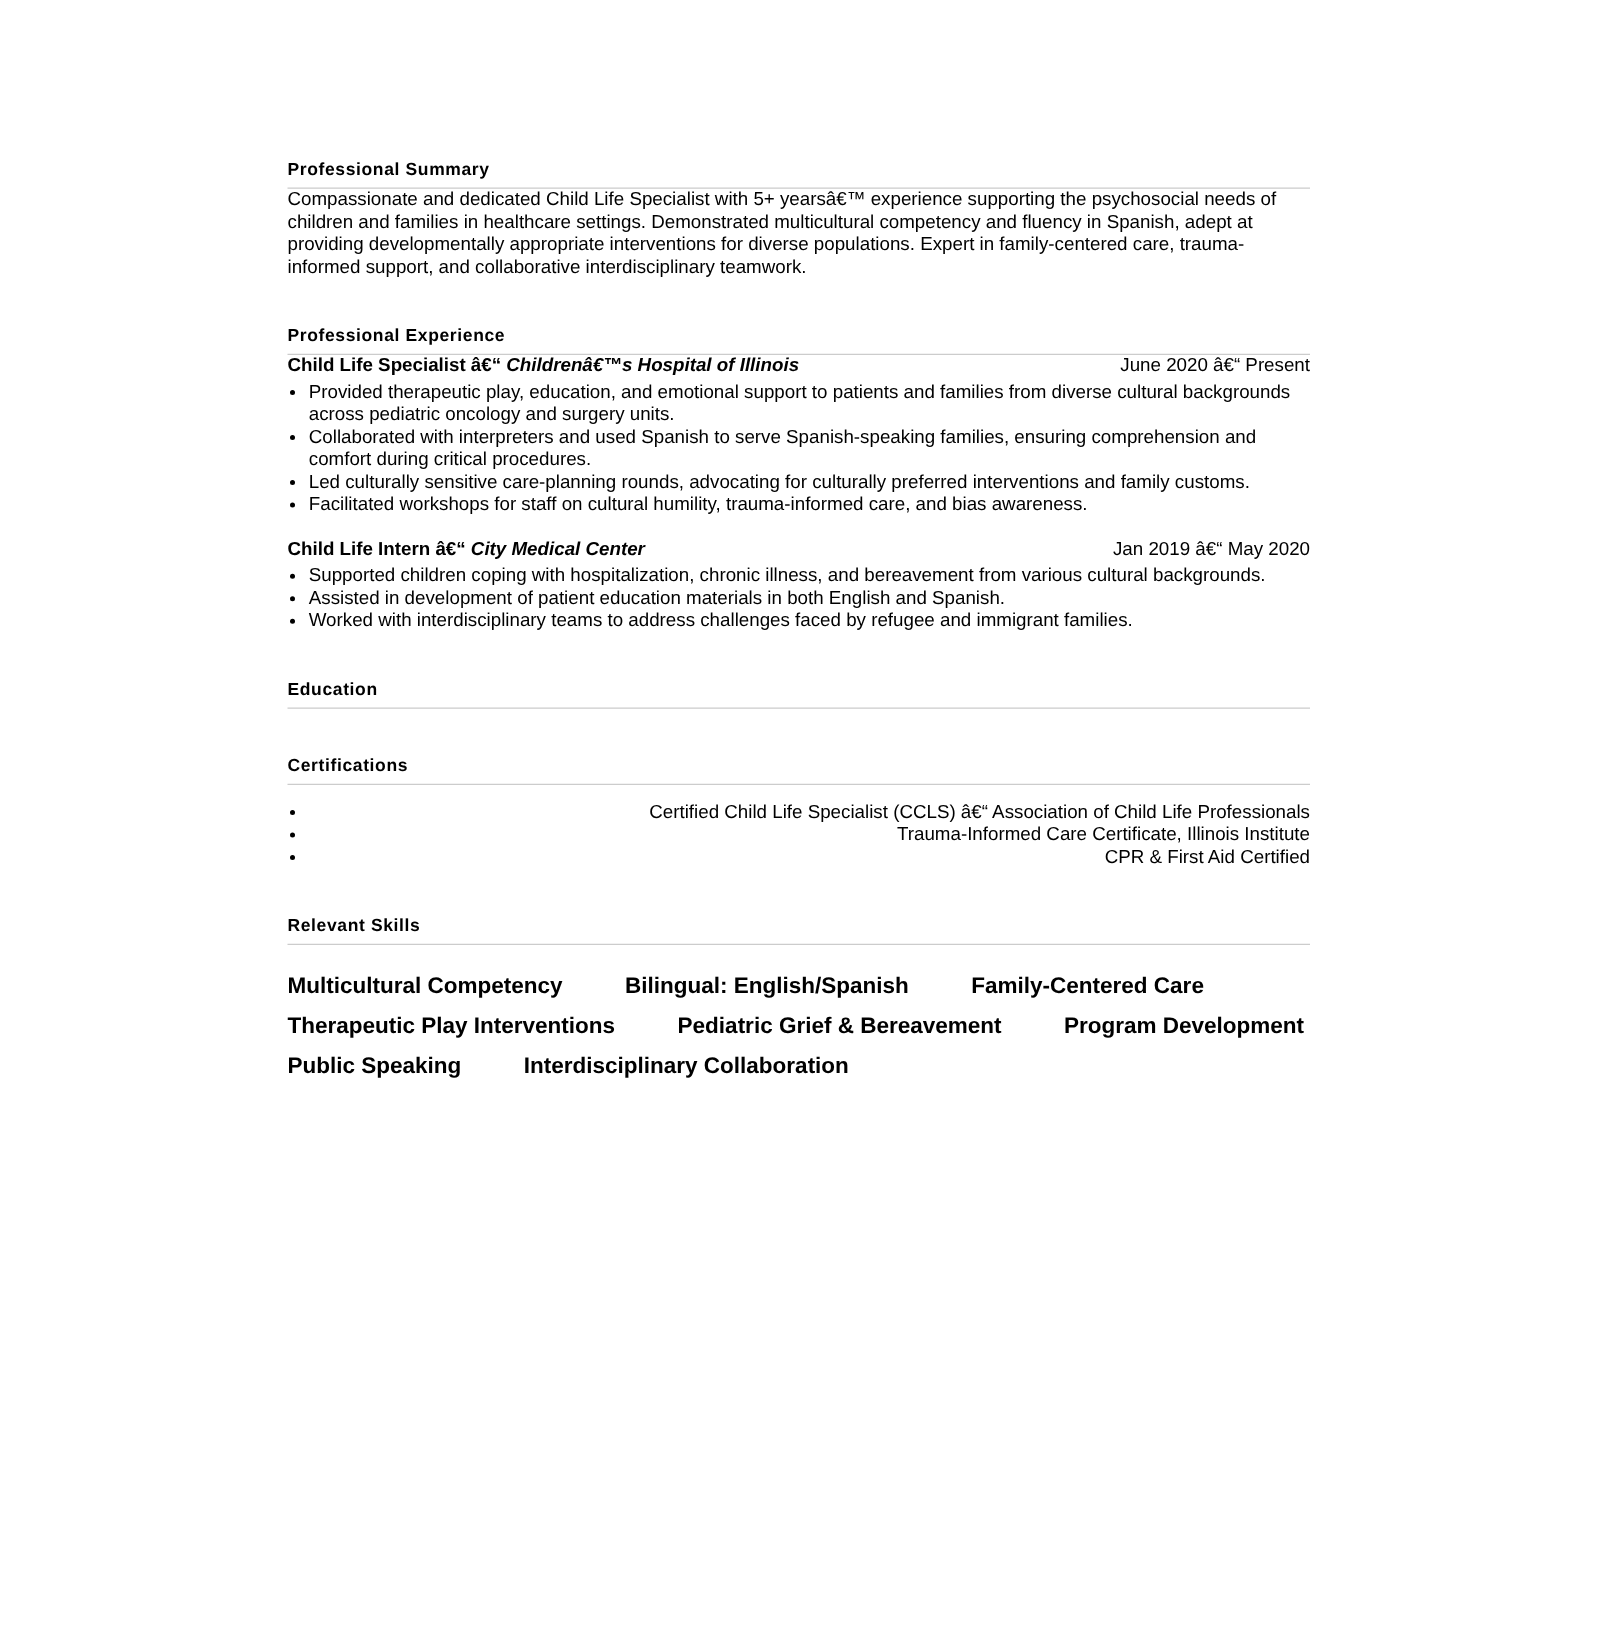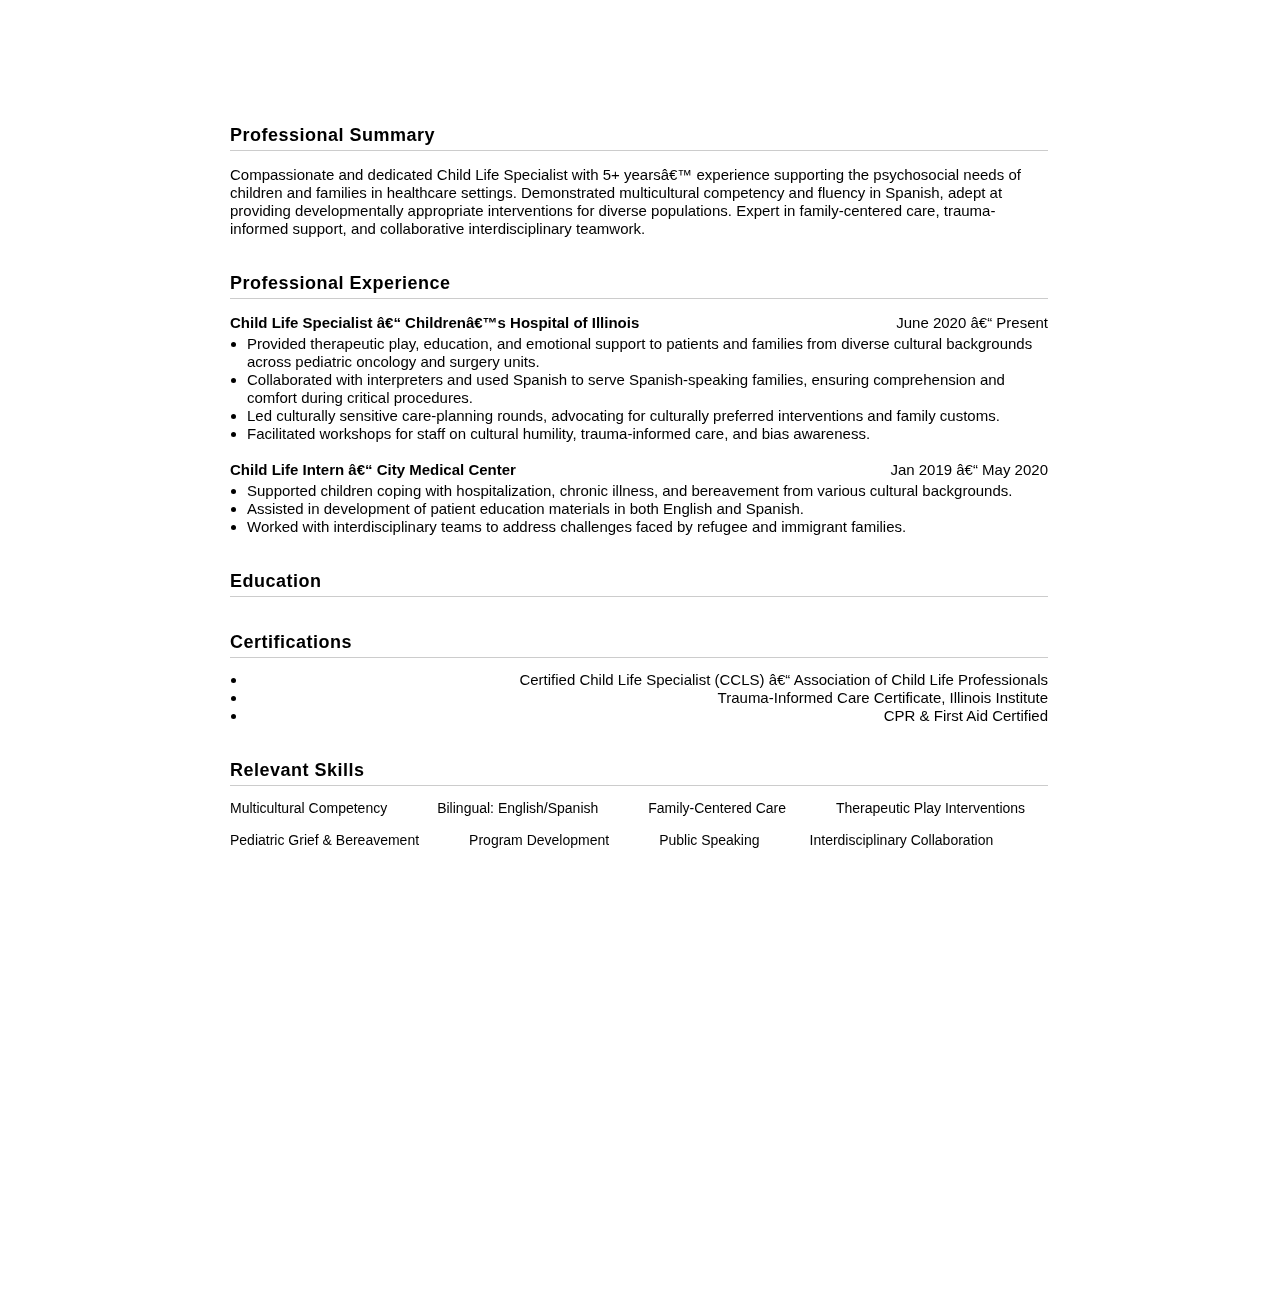--- a/index.html
+++ b/index.html
@@ -41,46 +41,45 @@
   }
   .header-rule {
     border: none;
     border-top: 2px solid #c6c6c6;
     margin: 19px 0 0 0;
   }
   
   section { margin-top: 36px; }
   section.first { margin-top: 26px; }
   .section-heading {
-    font-size: 18px;
+    font-size: 14px;
     line-height: 18px;
     font-weight: bold;
     letter-spacing: 0.5px;
     margin: 0;
   }
   .heading-rule {
     border: none;
     border-top: 1px solid #cccccc;
     margin: 6px 0 0 0;
   }
   .section-body {
-    margin-top: 15px;
     font-size: 15px;
     line-height: 18px;
   }
   .summary-text { margin: 0; }
   
   .job + .job { margin-top: 18px; }
   .job-header {
     display: flex;
     justify-content: space-between;
     align-items: baseline;
   }
   .job-title { font-weight: bold; }
-  .job-company { font-weight: bold; }
+  .job-company { font-weight: bold; font-style: italic; }
   .job-dates { white-space: nowrap; padding-left: 12px; }
   ul.bullets {
     margin: 3px 0 0 0;
     padding-left: 17px;
   }
   ul.bullets li { margin: 0; }
   
   .edu-header {
     display: flex;
     justify-content: space-between;
@@ -89,23 +88,24 @@
   .degree { font-weight: bold; }
   .school { margin-top: 5px; }
   
   .certs-body { margin-top: 13px; text-align: right; }
   
   .skills-list {
     display: flex;
     flex-wrap: wrap;
     column-gap: 50px;
     row-gap: 14px;
-    margin-top: 13px;
-    font-size: 14px;
+    margin-top: 23px;
+    font-size: 18px;
     line-height: 18px;
+    font-weight: bold;
   }
 </style>
 </head>
 <body>
 
 <div class="page">
 
 
   <section class="first">
     <h2 class="section-heading">Professional Summary</h2>

